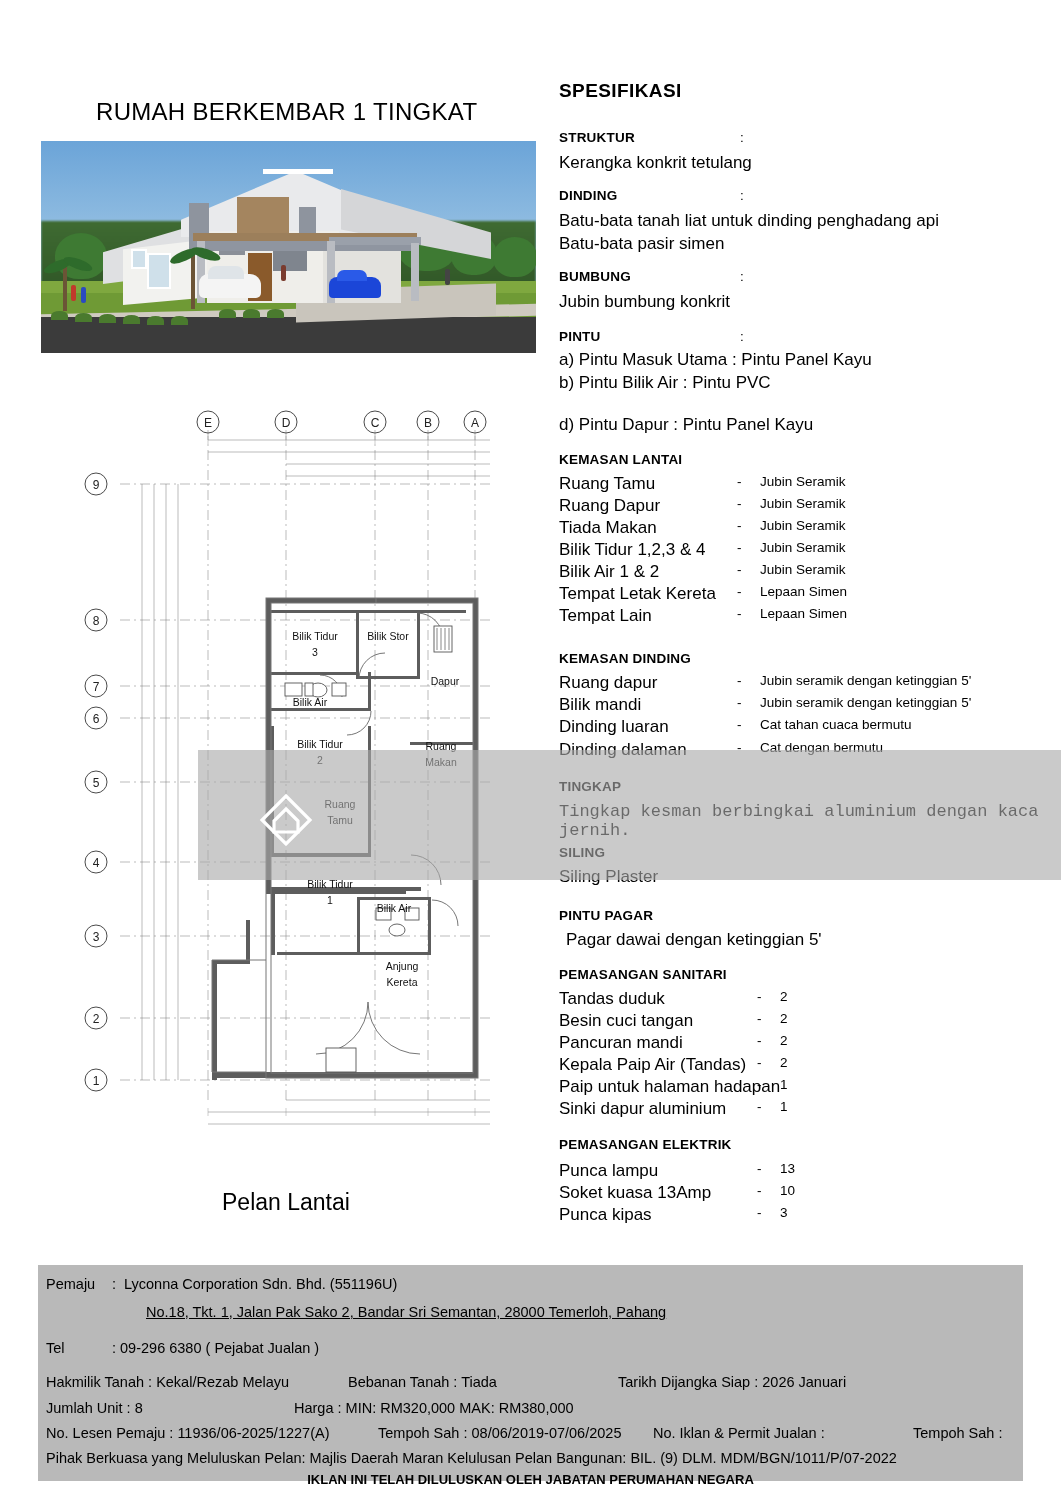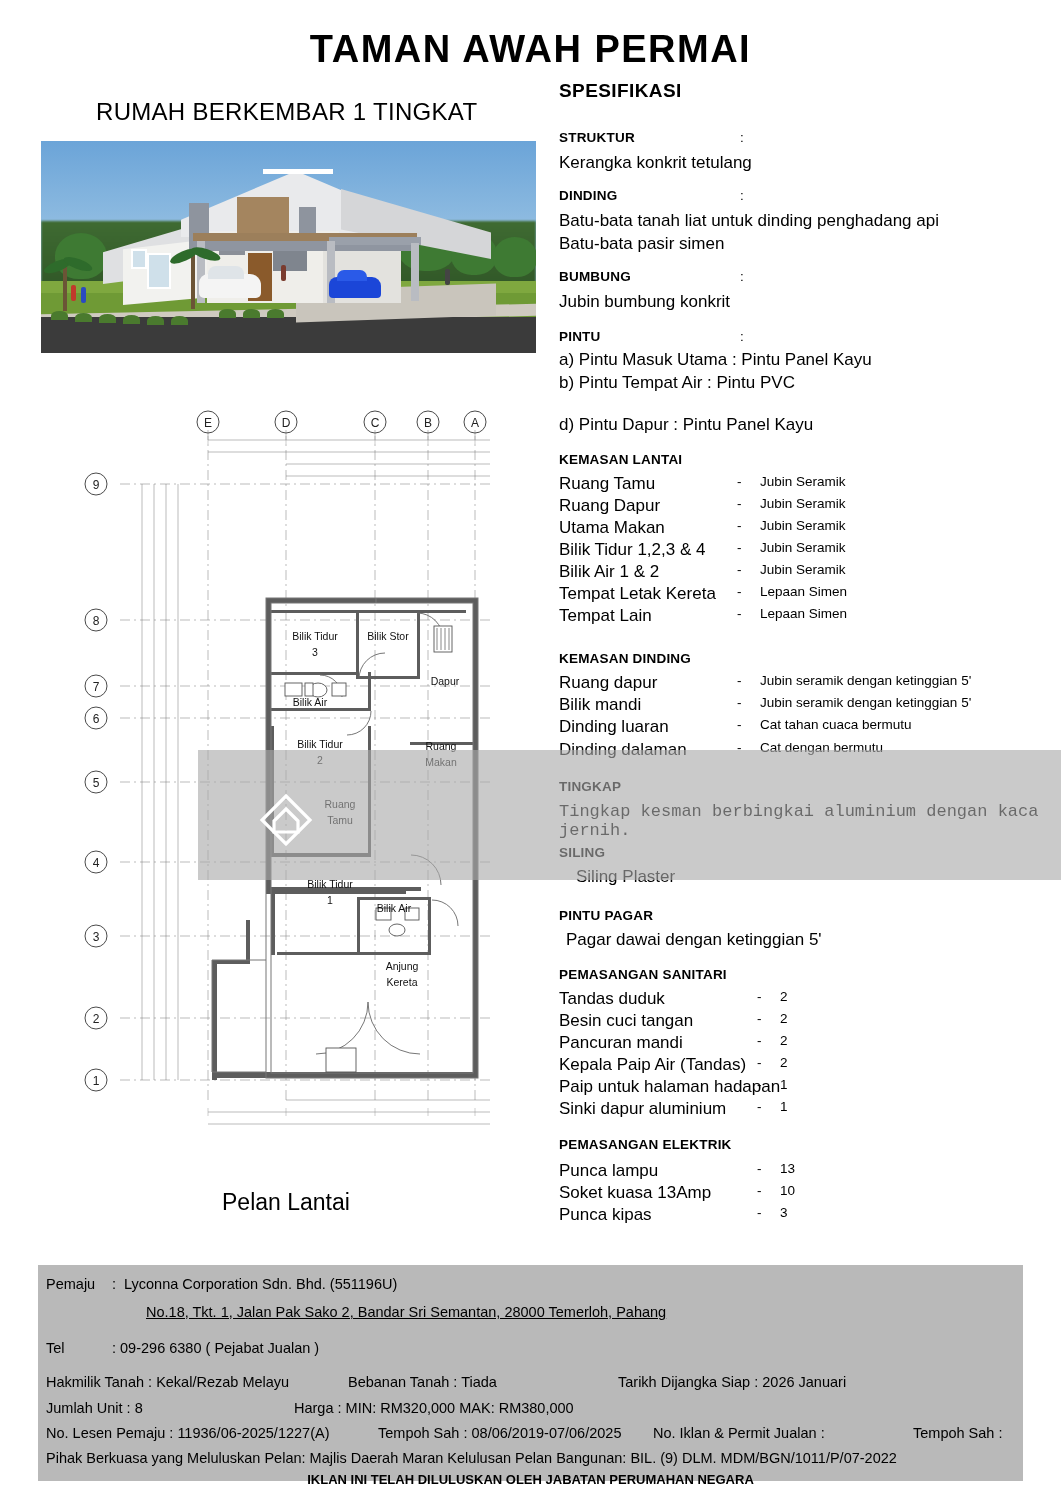--- a/index.html
+++ b/index.html
@@ -87,21 +87,20 @@
       background:#b9b9b9;font-size:14.5px;line-height:1;}
   #footer .row{position:absolute;white-space:nowrap;}
   #footer .approved{position:absolute;left:0;top:191px;width:985px;text-align:center;
       font-size:13px;font-weight:bold;}
 </style>
 </head>
 <body>
 
 <div class="page">
 
-  <div id="main-title">TAMAN AWAH PERMAI</div>
   <div id="sub-title">RUMAH BERKEMBAR 1 TINGKAT</div>
   <div id="spec-title">SPESIFIKASI</div>
 
   <div id="render">
     <div class="sky"></div>
     <div class="treeline"></div>
     <div class="tree" style="left:356px;top:78px;width:60px;height:52px;"></div>
     <div class="tree" style="left:410px;top:92px;width:46px;height:42px;"></div>
     <div class="tree" style="left:452px;top:96px;width:44px;height:40px;"></div>
     <div class="tree" style="left:14px;top:92px;width:52px;height:46px;"></div>
@@ -165,31 +164,31 @@
   <div class="spec-l" style="left:559px;top:211px;">Batu-bata tanah liat untuk dinding penghadang api</div>
   <div class="spec-l" style="left:559px;top:234px;">Batu-bata pasir simen</div>
 
   <div class="spec-h" style="left:559px;top:269px;">BUMBUNG</div>
   <div class="spec-c" style="left:740px;top:269px;">:</div>
   <div class="spec-l" style="left:559px;top:292px;">Jubin bumbung konkrit</div>
 
   <div class="spec-h" style="left:559px;top:329px;">PINTU</div>
   <div class="spec-c" style="left:740px;top:329px;">:</div>
   <div class="spec-l" style="left:559px;top:350px;">a) Pintu Masuk Utama : Pintu Panel Kayu</div>
-  <div class="spec-l" style="left:559px;top:373px;">b) Pintu Tempat Air : Pintu PVC</div>
+  <div class="spec-l" style="left:559px;top:373px;">b) Pintu Bilik Air : Pintu PVC</div>
   <div class="spec-l" style="left:559px;top:415px;">d) Pintu Dapur : Pintu Panel Kayu</div>
 
   <div class="spec-h" style="left:559px;top:452px;">KEMASAN LANTAI</div>
   <div class="spec-l" style="left:559px;top:474px;">Ruang Tamu</div>
   <div class="spec-d" style="left:737px;top:474px;">-</div>
   <div class="spec-v" style="left:760px;top:474px;">Jubin Seramik</div>
   <div class="spec-l" style="left:559px;top:496px;">Ruang Dapur</div>
   <div class="spec-d" style="left:737px;top:496px;">-</div>
   <div class="spec-v" style="left:760px;top:496px;">Jubin Seramik</div>
-  <div class="spec-l" style="left:559px;top:518px;">Utama Makan</div>
+  <div class="spec-l" style="left:559px;top:518px;">Tiada Makan</div>
   <div class="spec-d" style="left:737px;top:518px;">-</div>
   <div class="spec-v" style="left:760px;top:518px;">Jubin Seramik</div>
   <div class="spec-l" style="left:559px;top:540px;">Bilik Tidur 1,2,3 &amp; 4</div>
   <div class="spec-d" style="left:737px;top:540px;">-</div>
   <div class="spec-v" style="left:760px;top:540px;">Jubin Seramik</div>
   <div class="spec-l" style="left:559px;top:562px;">Bilik Air 1 &amp; 2</div>
   <div class="spec-d" style="left:737px;top:562px;">-</div>
   <div class="spec-v" style="left:760px;top:562px;">Jubin Seramik</div>
   <div class="spec-l" style="left:559px;top:584px;">Tempat Letak Kereta</div>
   <div class="spec-d" style="left:737px;top:584px;">-</div>
@@ -208,21 +207,21 @@
   <div class="spec-l" style="left:559px;top:717px;">Dinding luaran</div>
   <div class="spec-d" style="left:737px;top:717px;">-</div>
   <div class="spec-v" style="left:760px;top:717px;">Cat tahan cuaca bermutu</div>
   <div class="spec-l" style="left:559px;top:740px;">Dinding dalaman</div>
   <div class="spec-d" style="left:737px;top:740px;">-</div>
   <div class="spec-v" style="left:760px;top:740px;">Cat dengan bermutu</div>
 
   <div class="spec-h" style="left:559px;top:779px;">TINGKAP</div>
   <div class="spec-l" style="left:559px;top:802px;font-family:Liberation Mono, monospace;">Tingkap kesman berbingkai aluminium dengan kaca jernih.</div>
   <div class="spec-h" style="left:559px;top:845px;">SILING</div>
-  <div class="spec-l" style="left:559px;top:867px;margin-left:17px;">Siling Plaster</div>
+  <div class="spec-l" style="left:559px;top:867px;">Siling Plaster</div>
 
   <div class="spec-h" style="left:559px;top:908px;">PINTU PAGAR</div>
   <div class="spec-l" style="left:559px;top:930px;margin-left:7px;">Pagar dawai dengan ketinggian 5'</div>
 
   <div class="spec-h" style="left:559px;top:967px;">PEMASANGAN SANITARI</div>
   <div class="spec-l" style="left:559px;top:989px;">Tandas duduk</div>
   <div class="spec-d" style="left:757px;top:989px;">-</div>
   <div class="spec-v" style="left:780px;top:989px;">2</div>
   <div class="spec-l" style="left:559px;top:1011px;">Besin cuci tangan</div>
   <div class="spec-d" style="left:757px;top:1011px;">-</div>

